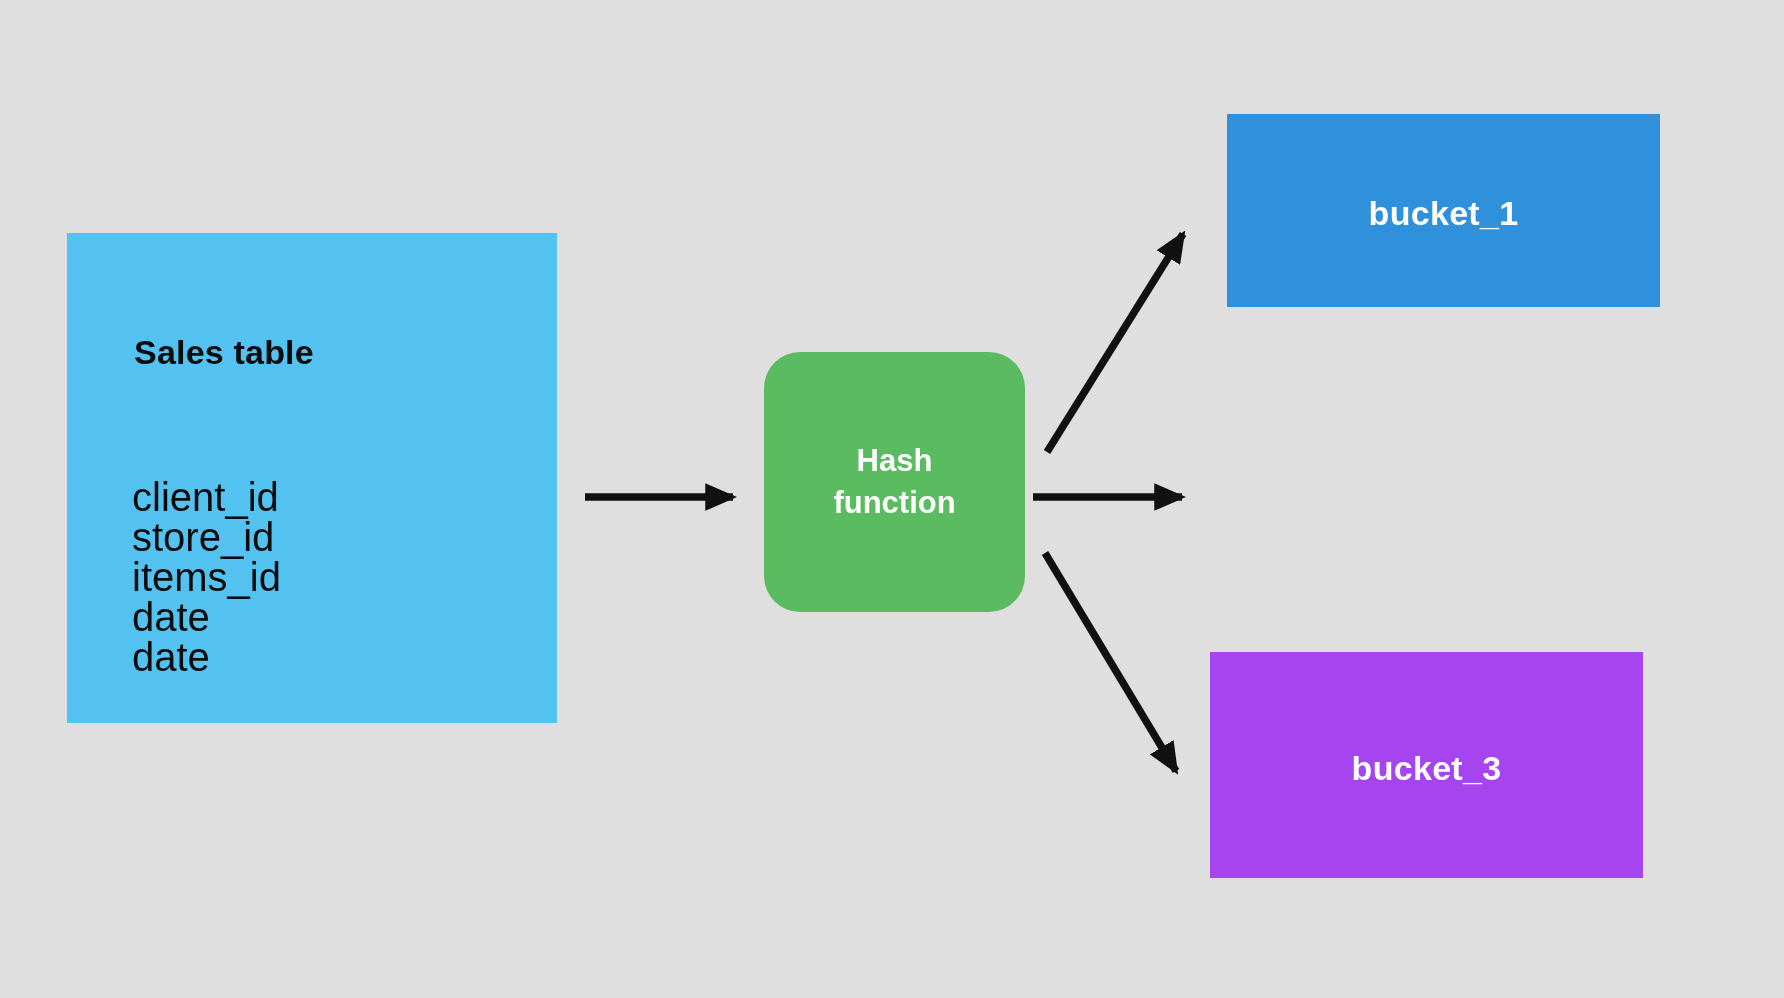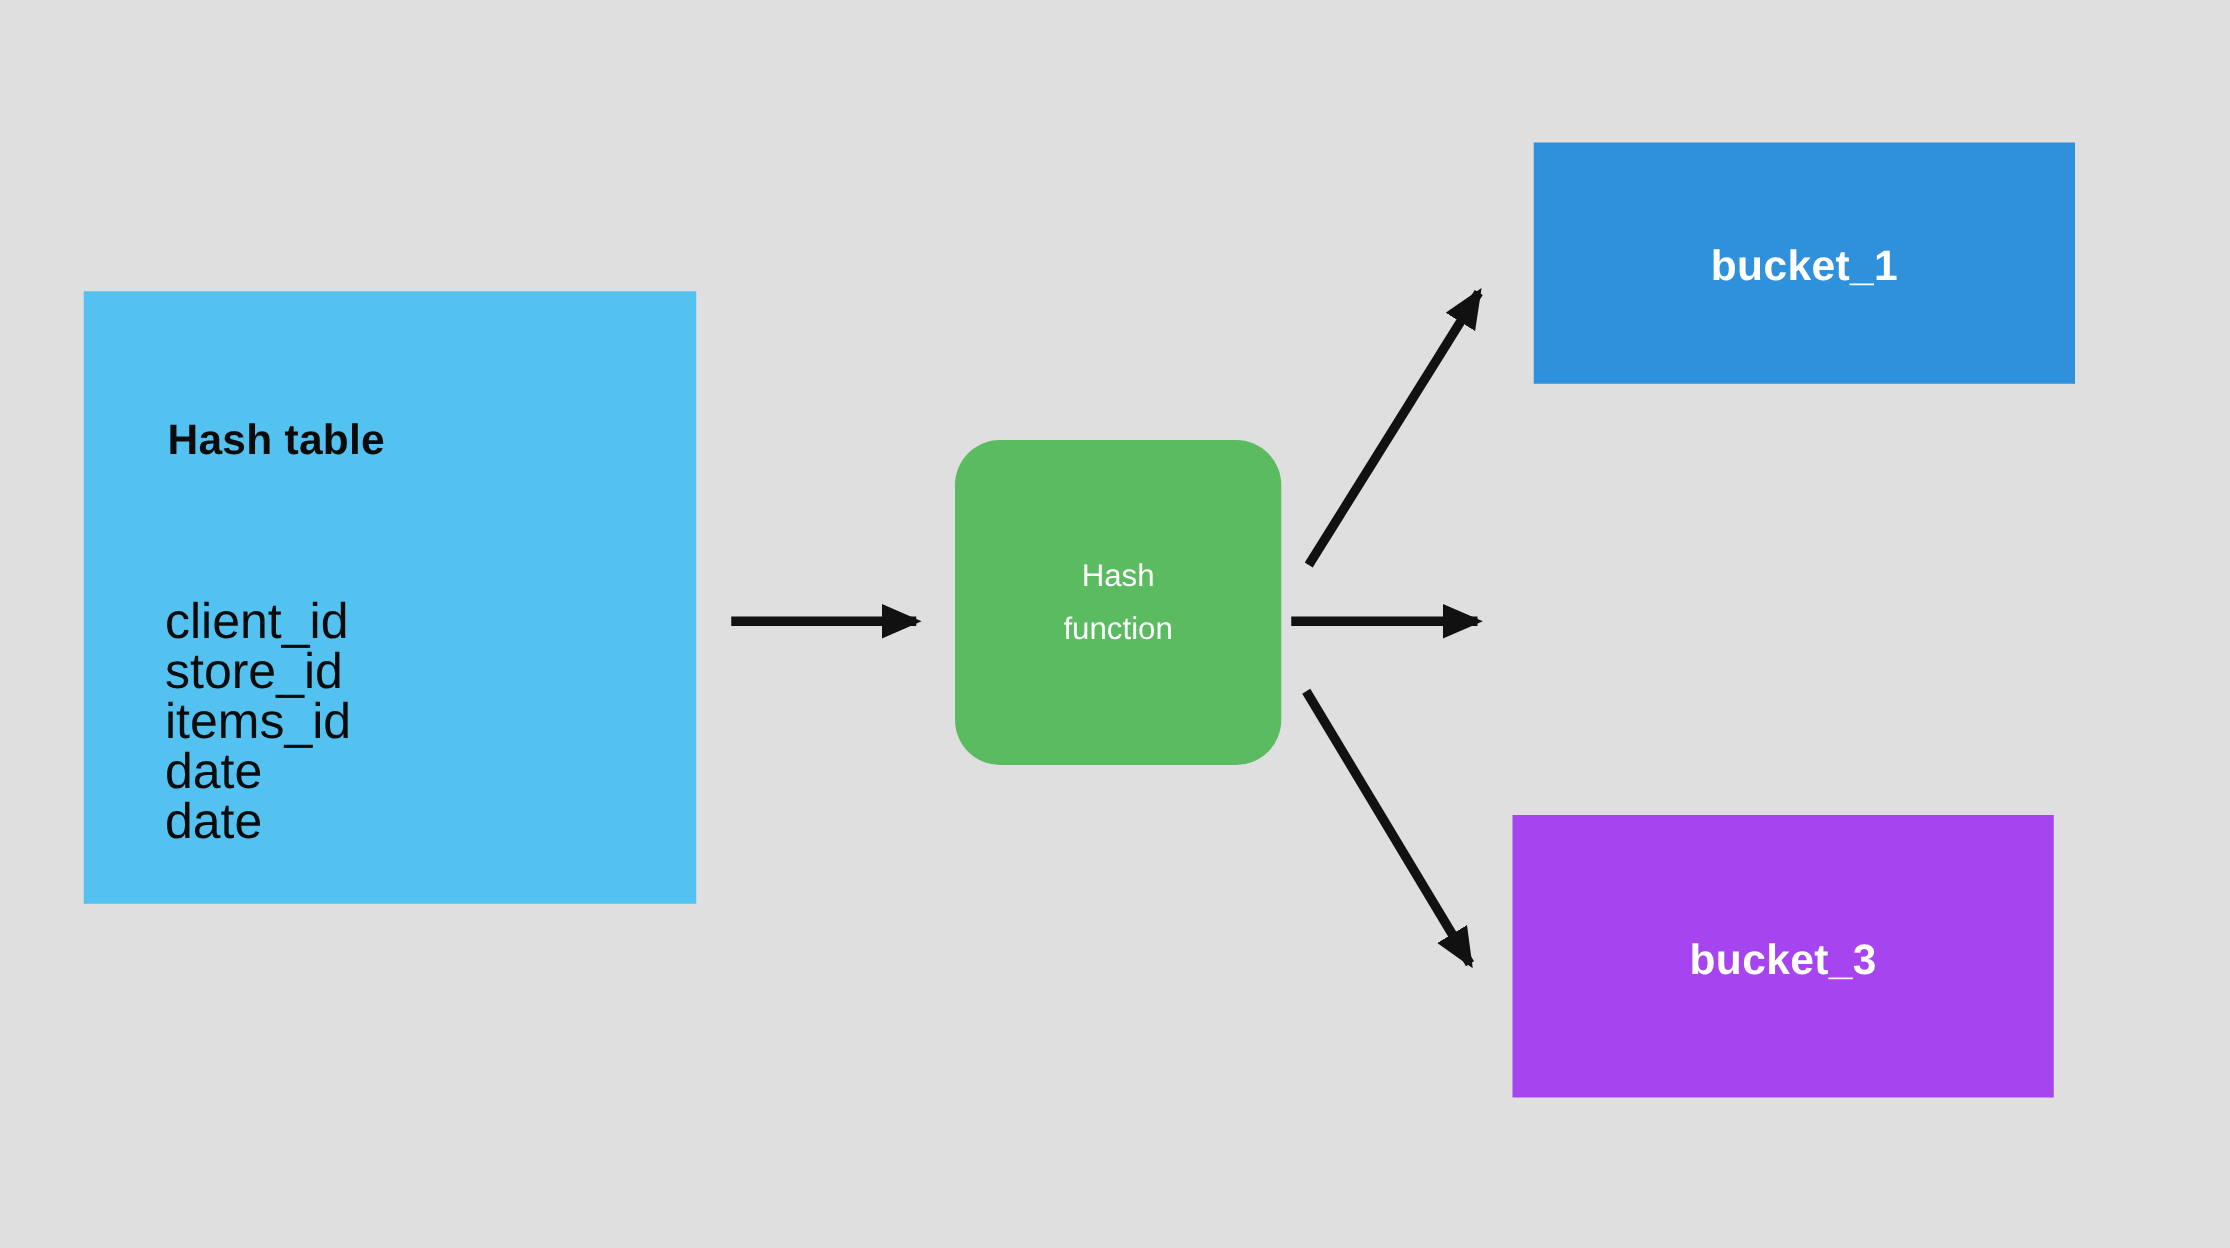--- a/index.html
+++ b/index.html
@@ -53,22 +53,22 @@
     height: 260px;
     background: #5BBB60;
     border-radius: 36px;
     color: #FFFFFF;
     display: flex;
     align-items: center;
     justify-content: center;
     text-align: center;
   }
   .hash-label {
-    font-size: 25px;
-    font-weight: 400;
+    font-size: 31px;
+    font-weight: 700;
     line-height: 42px;
   }
   
   .bucket {
     left: 1210px;
     width: 433px;
     height: 192px;
     color: #FFFFFF;
     display: flex;
     align-items: center;
@@ -95,21 +95,21 @@
     stroke: #111111;
     stroke-width: 7.5px;
   }
 </style>
 </head>
 <body>
 
 <div class="canvas">
 
   <div class="node sales-box">
-    <div class="sales-title">Hash table</div>
+    <div class="sales-title">Sales table</div>
     <div class="sales-fields">
       <div>client_id</div>
       <div>store_id</div>
       <div>items_id</div>
       <div>date</div>
       <div>date</div>
     </div>
   </div>
 
   <div class="node hash-box">

